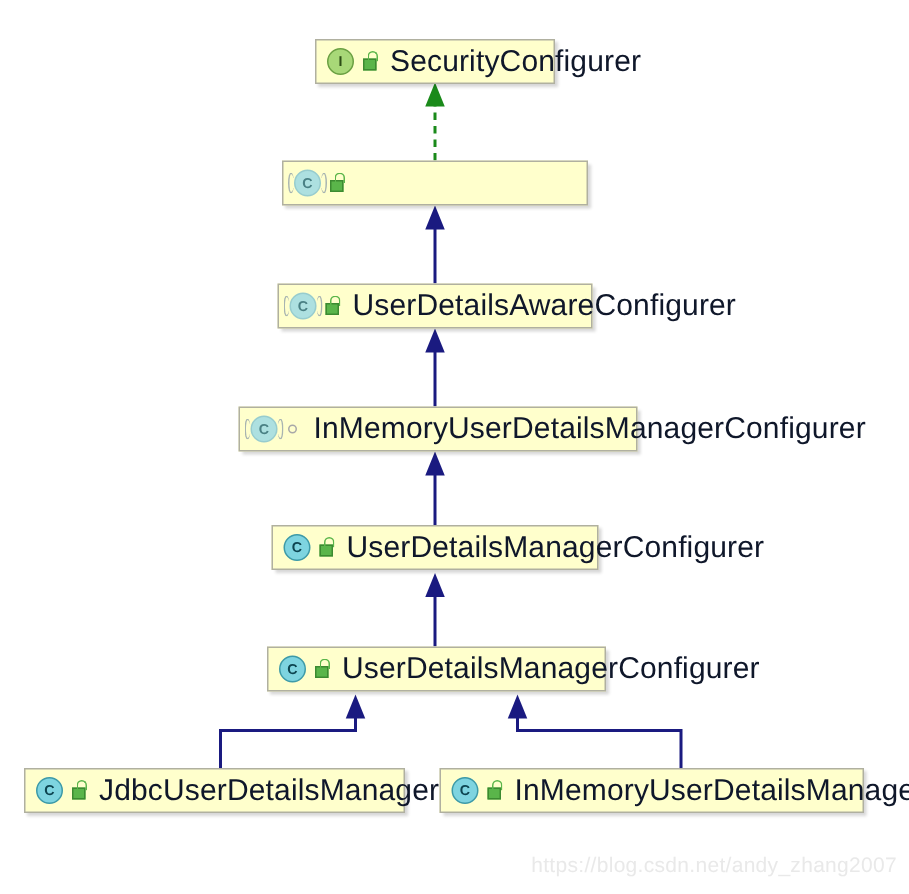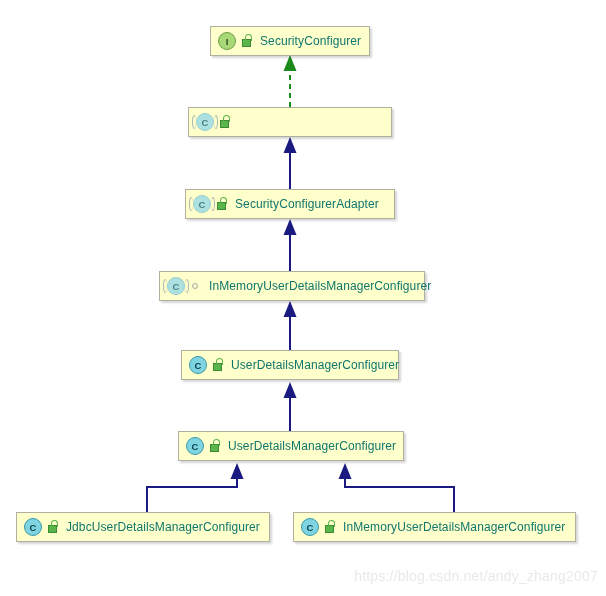--- a/index.html
+++ b/index.html
@@ -39,22 +39,22 @@
     align-items: center;
     height: 30px;
     padding: 0 10px 0 7px;
     background: #ffffcc;
     border: 1px solid #b0b0a0;
     box-shadow: 2px 2px 2px rgba(0,0,0,0.16);
     white-space: nowrap;
   }
 
   .uml-node-label {
-    font-size: 12px;
-    color: #0f766e;
+    font-size: 20px;
+    color: #0f172a;
     letter-spacing: 0.1px;
     line-height: 1;
   }
 
   
   .type-icon {
     flex: 0 0 auto;
     width: 16px;
     height: 16px;
     border-radius: 50%;
@@ -209,21 +209,21 @@
   </div>
 
   <div class="uml-node" style="left:188px; top:107px; width:204px;">
     <span class="type-icon abstract">C</span>
     <span class="vis-icon public"></span>
   </div>
 
   <div class="uml-node" style="left:185px; top:189px; width:210px;">
     <span class="type-icon abstract">C</span>
     <span class="vis-icon public"></span>
-    <span class="uml-node-label">SecurityConfigurerAdapter</span>
+    <span class="uml-node-label">UserDetailsAwareConfigurer</span>
   </div>
 
   <div class="uml-node" style="left:159px; top:271px; width:266px;">
     <span class="type-icon abstract">C</span>
     <span class="vis-icon package"></span>
     <span class="uml-node-label">InMemoryUserDetailsManagerConfigurer</span>
   </div>
 
   <div class="uml-node" style="left:181px; top:350px; width:218px;">
     <span class="type-icon klass">C</span>

